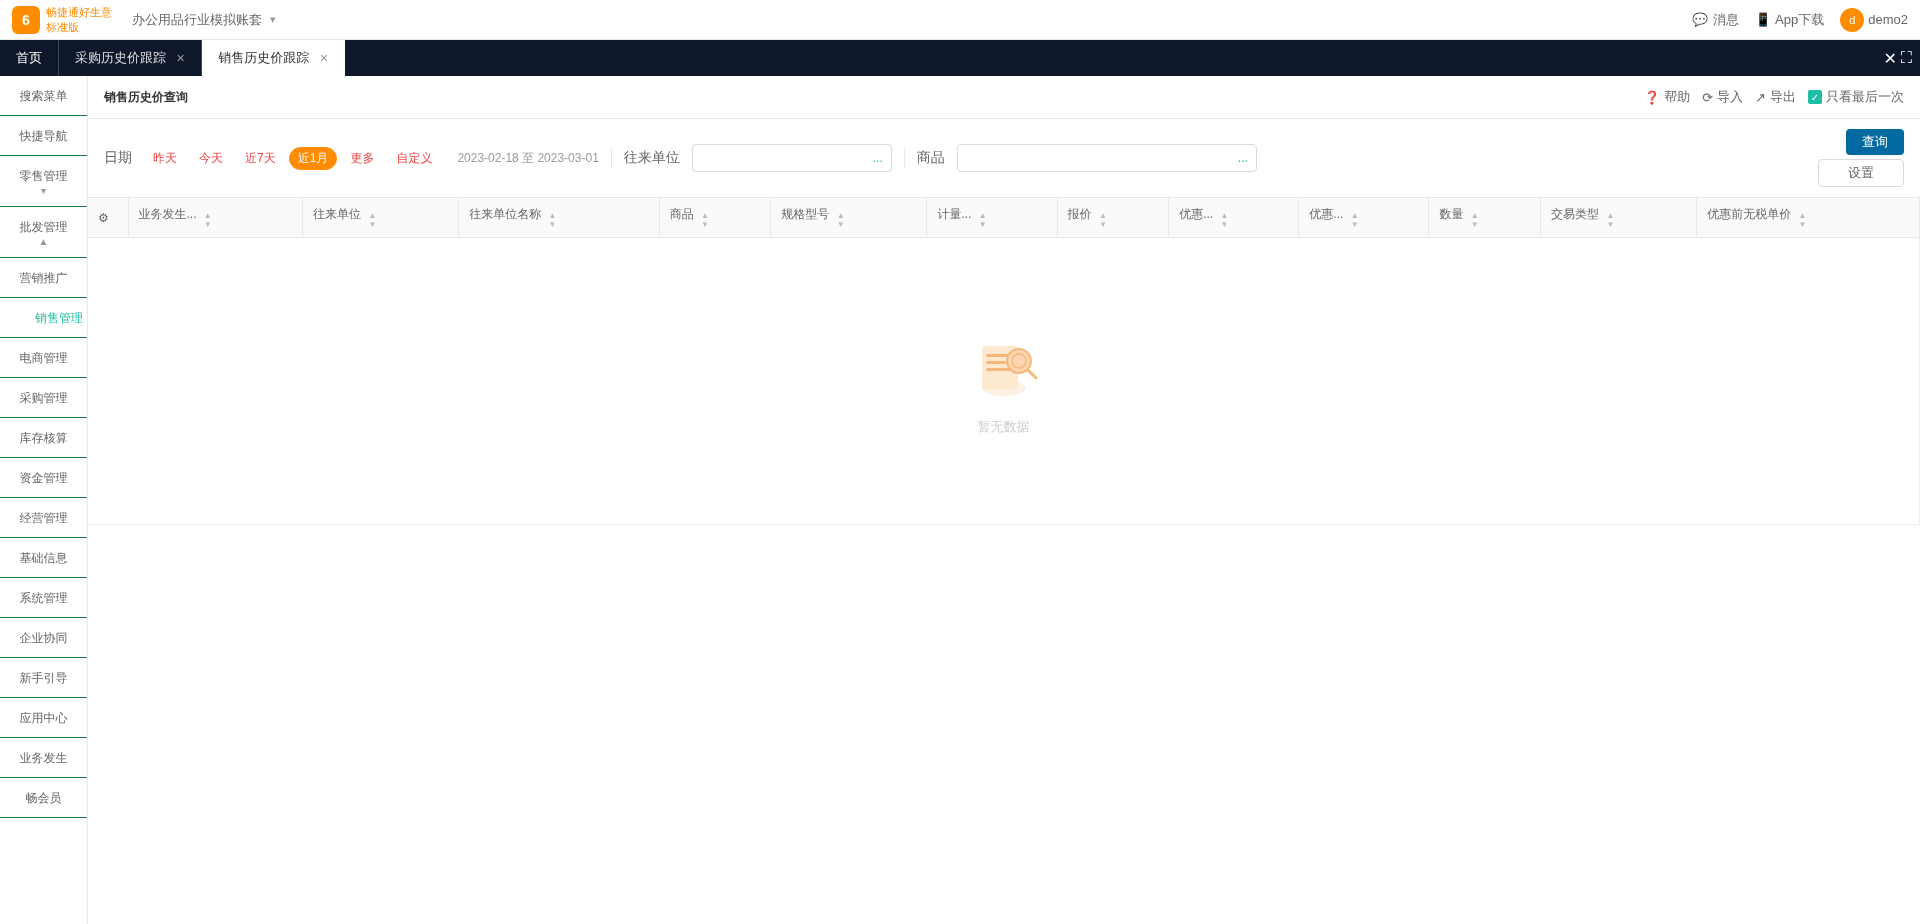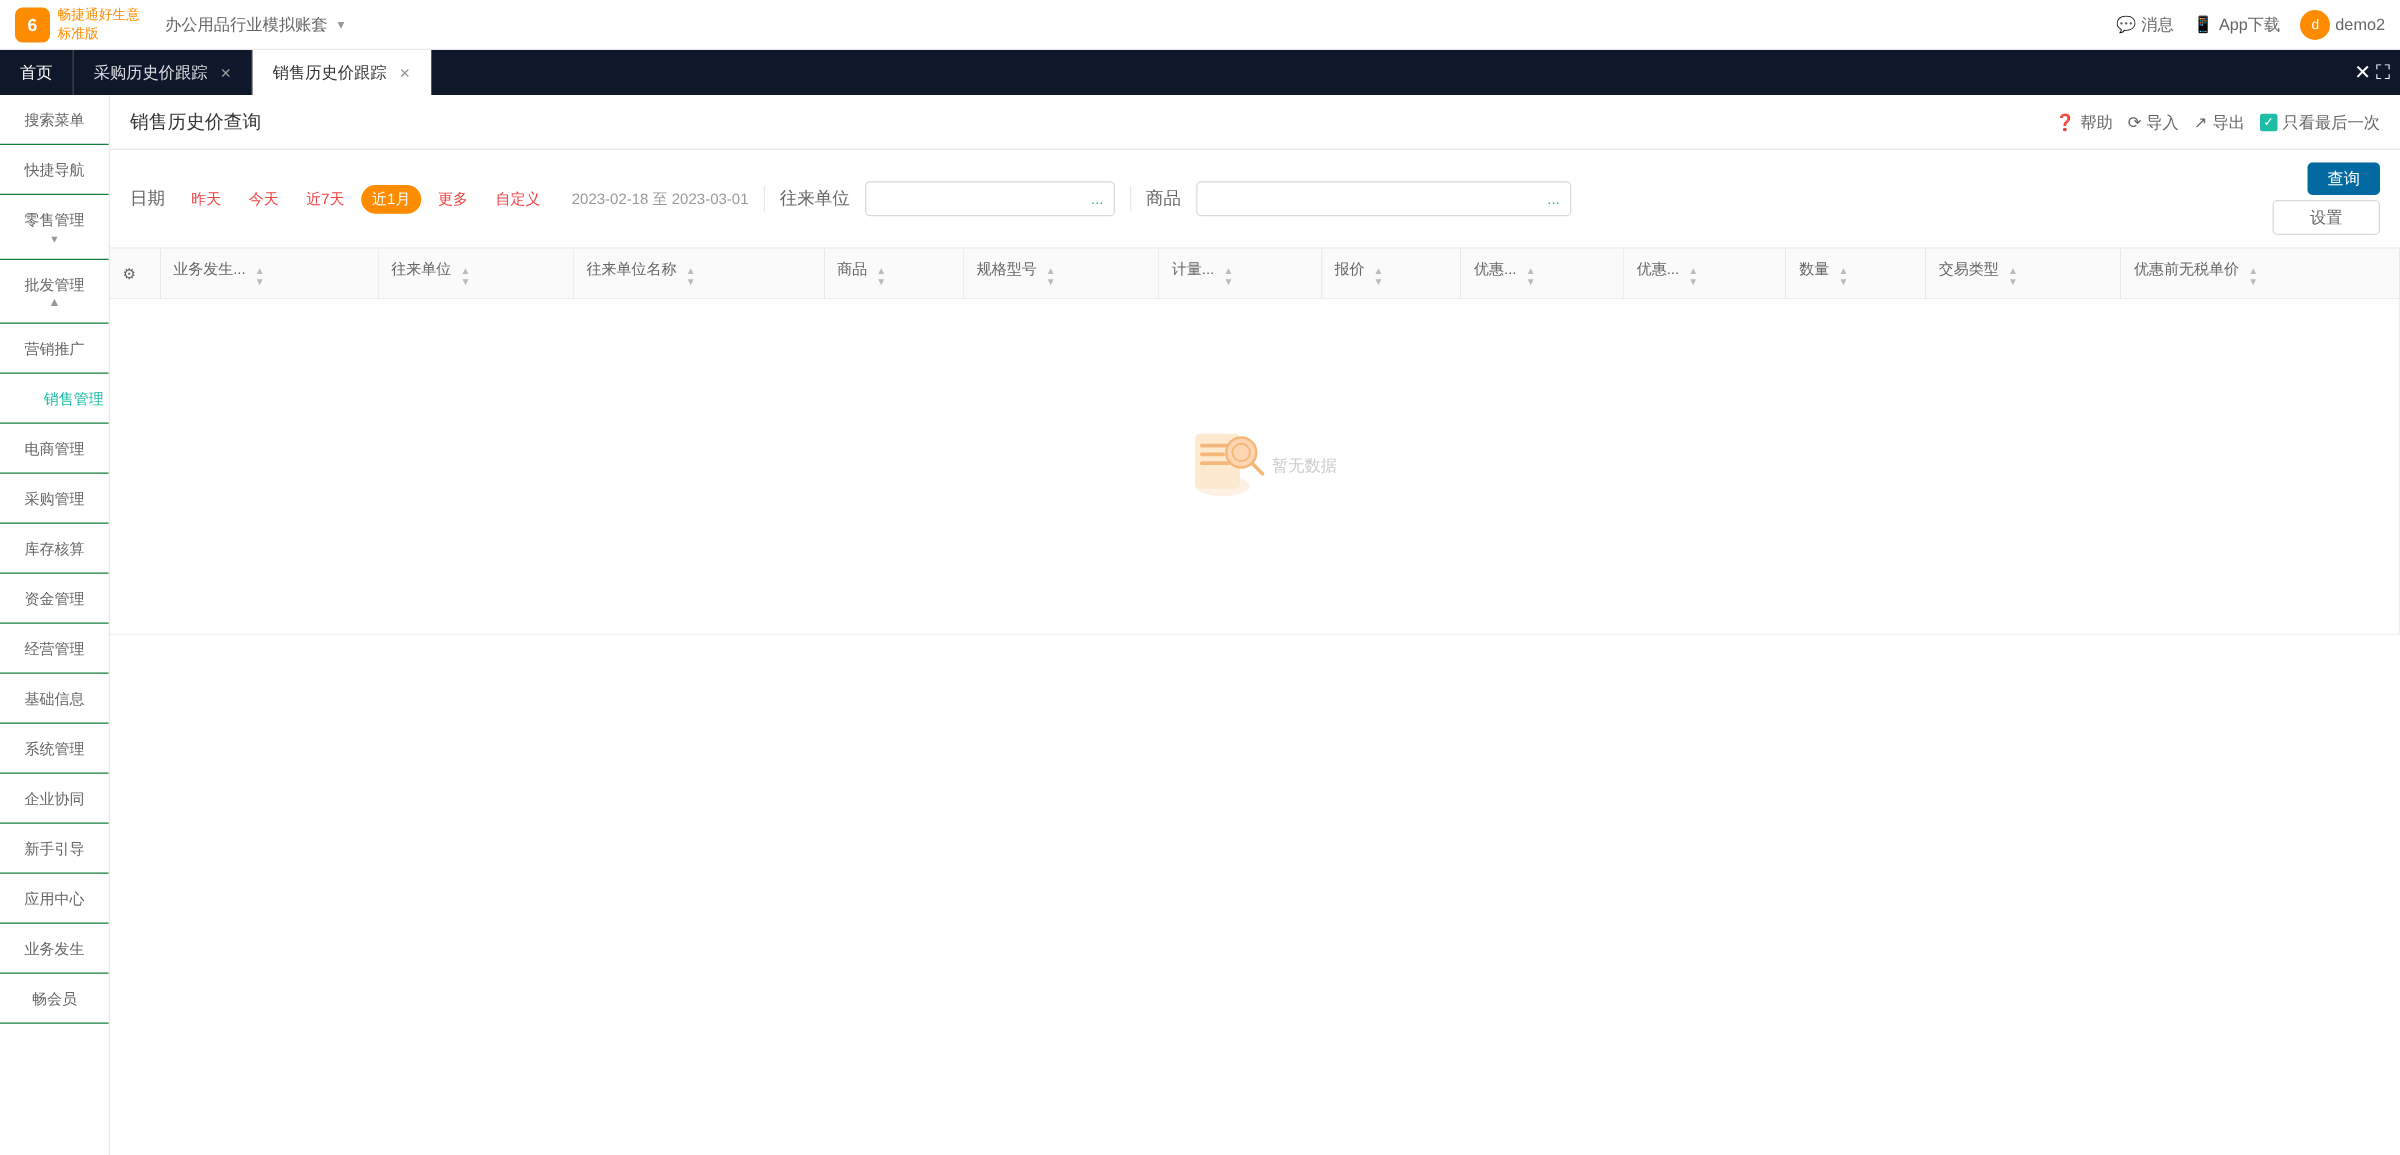--- a/index.html
+++ b/index.html
@@ -74,21 +74,21 @@
 
     
     .content { flex: 1; display: flex; flex-direction: column; overflow: hidden; background: #f5f5f5; }
 
     
     .page-header {
       background: #fff; padding: 12px 16px;
       display: flex; align-items: center; justify-content: space-between;
       border-bottom: 1px solid #e8e8e8; flex-shrink: 0;
     }
-    .page-title { font-size: 15px; font-weight: 400; color: #333; }
+    .page-title { font-size: 12px; font-weight: 700; color: #333; }
     .page-actions { display: flex; align-items: center; gap: 12px; font-size: 13px; color: #666; }
     .page-actions span { display: flex; align-items: center; gap: 4px; cursor: pointer; }
     .checkbox-only { display: flex; align-items: center; gap: 4px; }
     .checkbox-checked { width: 14px; height: 14px; background: #1ebda5; border-radius: 2px; display: flex; align-items: center; justify-content: center; }
     .checkbox-checked::after { content: '✓'; color: white; font-size: 10px; }
 
     
     .filter-area {
       background: #fff; padding: 10px 16px 10px 16px;
       border-bottom: 1px solid #e8e8e8; flex-shrink: 0;
@@ -128,21 +128,21 @@
       padding: 8px 10px; font-size: 12px; color: #666;
       text-align: left; font-weight: normal;
       white-space: nowrap; position: sticky; top: 0;
     }
     .data-table th .sort-icons { display: inline-flex; flex-direction: column; margin-left: 4px; font-size: 8px; color: #bbb; }
     .data-table td { border-bottom: 1px solid #f0f0f0; border-right: 1px solid #f0f0f0; padding: 8px 10px; font-size: 12px; }
     .th-settings { width: 40px; }
 
     
     .empty-state {
-      display: flex; flex-direction: row; align-items: center;
+      display: flex; flex-direction: column; align-items: center;
       justify-content: center; padding: 80px 0; color: #ccc; font-size: 13px;
     }
     .empty-icon {
       width: 80px; height: 80px; margin-bottom: 12px;
       position: relative;
     }
   </style>
 </head>
 <body>
 

